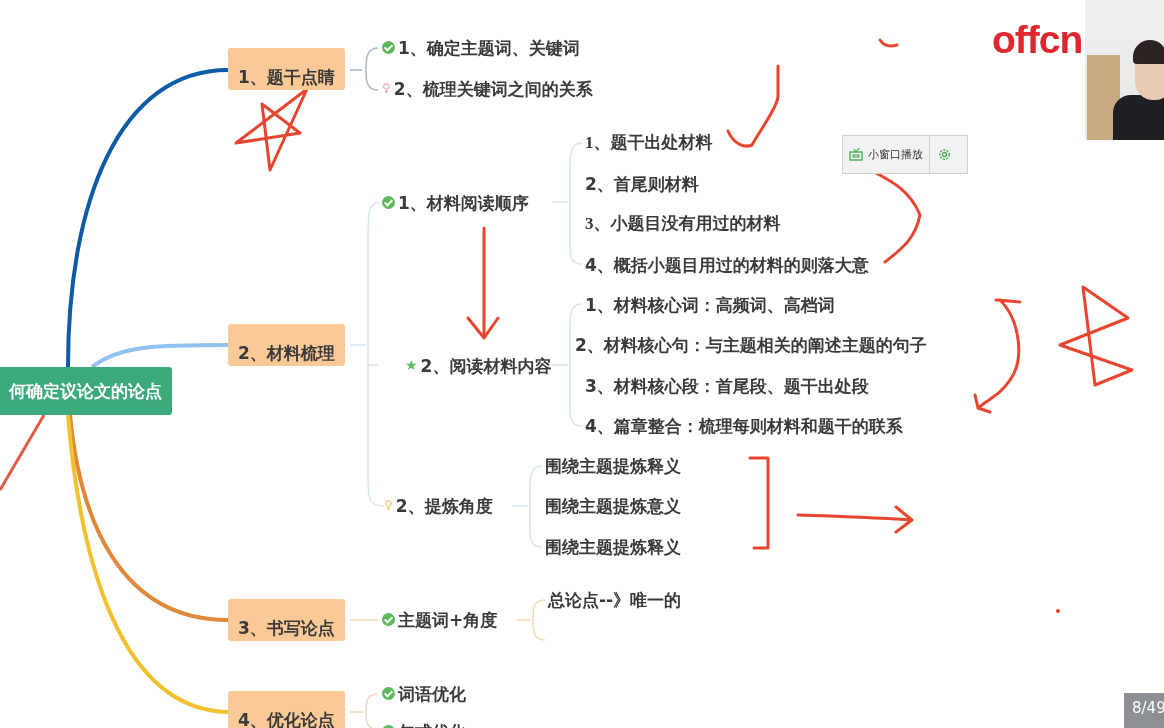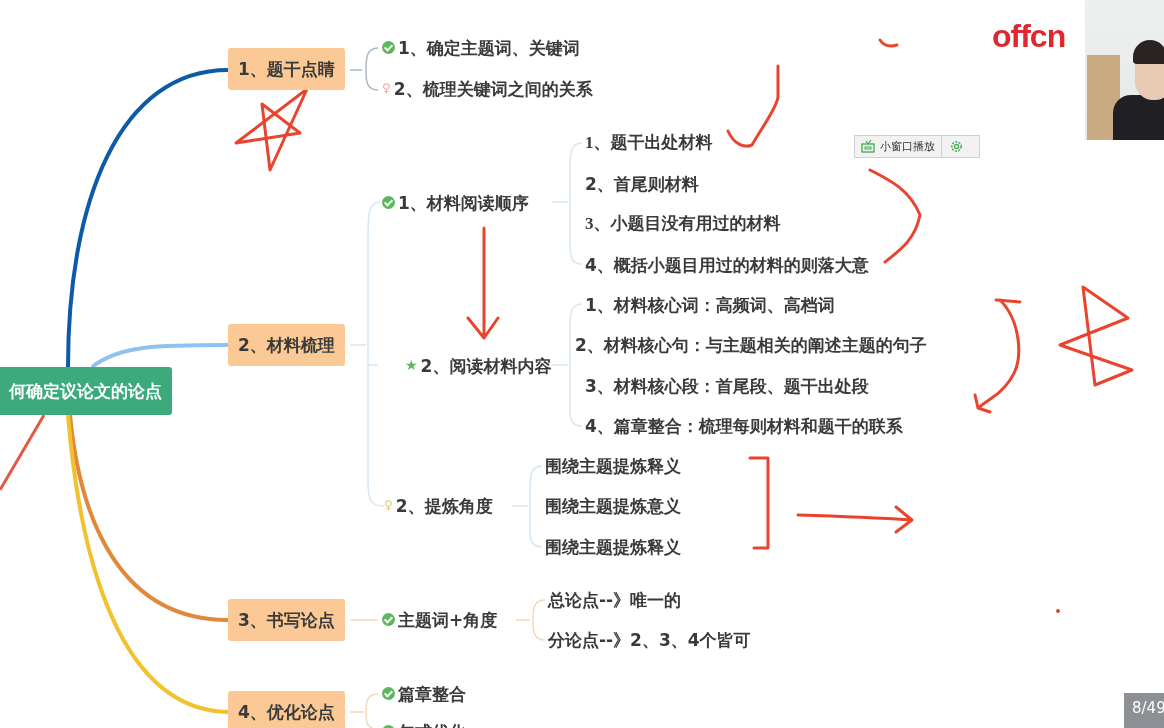--- a/index.html
+++ b/index.html
@@ -13,46 +13,46 @@
   svg.lines { position: absolute; left: 0; top: 0; }
   .root {
     position: absolute; left: -10px; top: 367px; width: 182px; height: 48px;
     background: #3daa7d; border-radius: 3px; color: #fff;
     font-weight: bold; font-size: 17px; line-height: 48px; text-align: right;
     padding-right: 10px; box-sizing: border-box; white-space: nowrap; overflow: hidden;
   }
   .main {
     position: absolute; height: 42px; background: #fbc995; border-radius: 3px;
     font-weight: bold; font-size: 17px; line-height: 42px; color: #3a3a3a;
-    padding: 0 10px; box-sizing: border-box; white-space: nowrap;
+    padding: 8px 10px; box-sizing: border-box; white-space: nowrap;
   }
   .node {
     position: absolute; font-size: 17px; font-weight: bold; color: #3a3a3a;
     white-space: nowrap; line-height: 24px;
   }
   .ico { display: inline-block; vertical-align: middle; margin-right: 3px; }
   .check {
     width: 13px; height: 13px; border-radius: 50%; background: #5cb85c; position: relative; top: -2px;
   }
   .check::after {
     content: ""; position: absolute; left: 4px; top: 2px; width: 3px; height: 6px;
     border: solid #fff; border-width: 0 2px 2px 0; transform: rotate(45deg);
   }
   .star { color: #5cb85c; font-size: 14px; position: relative; top: -2px; }
   .bulb { color: #e9a2a2; font-size: 12px; position: relative; top: -2px; }
   .bulb.yellow { color: #e7c26b; }
   .toolbar-mini {
-    position: absolute; left: 842px; top: 135px; width: 126px; height: 23px;
+    position: absolute; left: 842px; top: 135px; width: 126px; height: 39px;
     background: #f2f2f2; border: 1px solid #d0d0d0; box-sizing: border-box;
-    display: flex; align-items: center; font-size: 11px; color: #333; margin-left: 12px;
+    display: flex; align-items: center; font-size: 11px; color: #333;
   }
   .toolbar-mini .btn { display: flex; align-items: center; height: 100%; padding: 0 6px; border-right: 1px solid #d0d0d0; }
   .toolbar-mini .gear { width: 28px; display: flex; align-items: center; justify-content: center; height: 100%; }
   .logo {
-    position: absolute; left: 992px; top: 18px; font-size: 32px; font-weight: bold;
+    position: absolute; left: 992px; top: 18px; font-size: 39px; font-weight: bold;
     color: #e0262e; letter-spacing: -1px; font-family: "Liberation Sans", sans-serif;
   }
   .video {
     position: absolute; left: 1085px; top: 0; width: 79px; height: 140px;
     background: linear-gradient(#eef0f0, #e6e8e8); overflow: hidden;
   }
   .video .boxes { position: absolute; left: 2px; top: 55px; width: 33px; height: 85px; background: #c9ab82; }
   .video .person { position: absolute; left: 28px; top: 95px; width: 60px; height: 50px; background: #1f1f24; border-radius: 18px 18px 0 0; }
   .video .head { position: absolute; left: 50px; top: 45px; width: 38px; height: 55px; background: #e8c9b3; border-radius: 18px; }
   .video .hair { position: absolute; left: 48px; top: 40px; width: 34px; height: 24px; background: #2b2222; border-radius: 18px 18px 4px 4px; }
@@ -145,25 +145,24 @@
   </div>
   <div class="node" style="left:545px;top:454px;">围绕主题提炼释义</div>
   <div class="node" style="left:545px;top:494px;">围绕主题提炼意义</div>
   <div class="node" style="left:545px;top:535px;">围绕主题提炼释义</div>
 
   <div class="main" style="left:228px;top:599px;">3、书写论点</div>
   <div class="node" style="left:382px;top:608px;">
     <span class="ico check"></span><span>主题词+角度</span>
   </div>
   <div class="node" style="left:548px;top:588px;">总论点--》唯一的</div>
-  <div class="node" style="left:548px;top:628px;">分论点--》2、3、4个皆可</div>
 
   <div class="main" style="left:228px;top:691px;">4、优化论点</div>
   <div class="node" style="left:382px;top:682px;">
-    <span class="ico check"></span><span>篇章整合</span>
+    <span class="ico check"></span><span>词语优化</span>
   </div>
   <div class="node" style="left:382px;top:720px;">
     <span class="ico check"></span><span>句式优化</span>
   </div>
 
   <div class="logo">offcn</div>
 
   <div class="toolbar-mini">
     <div class="btn">
       <svg width="14" height="13" viewBox="0 0 14 13" style="margin-right:5px;">

